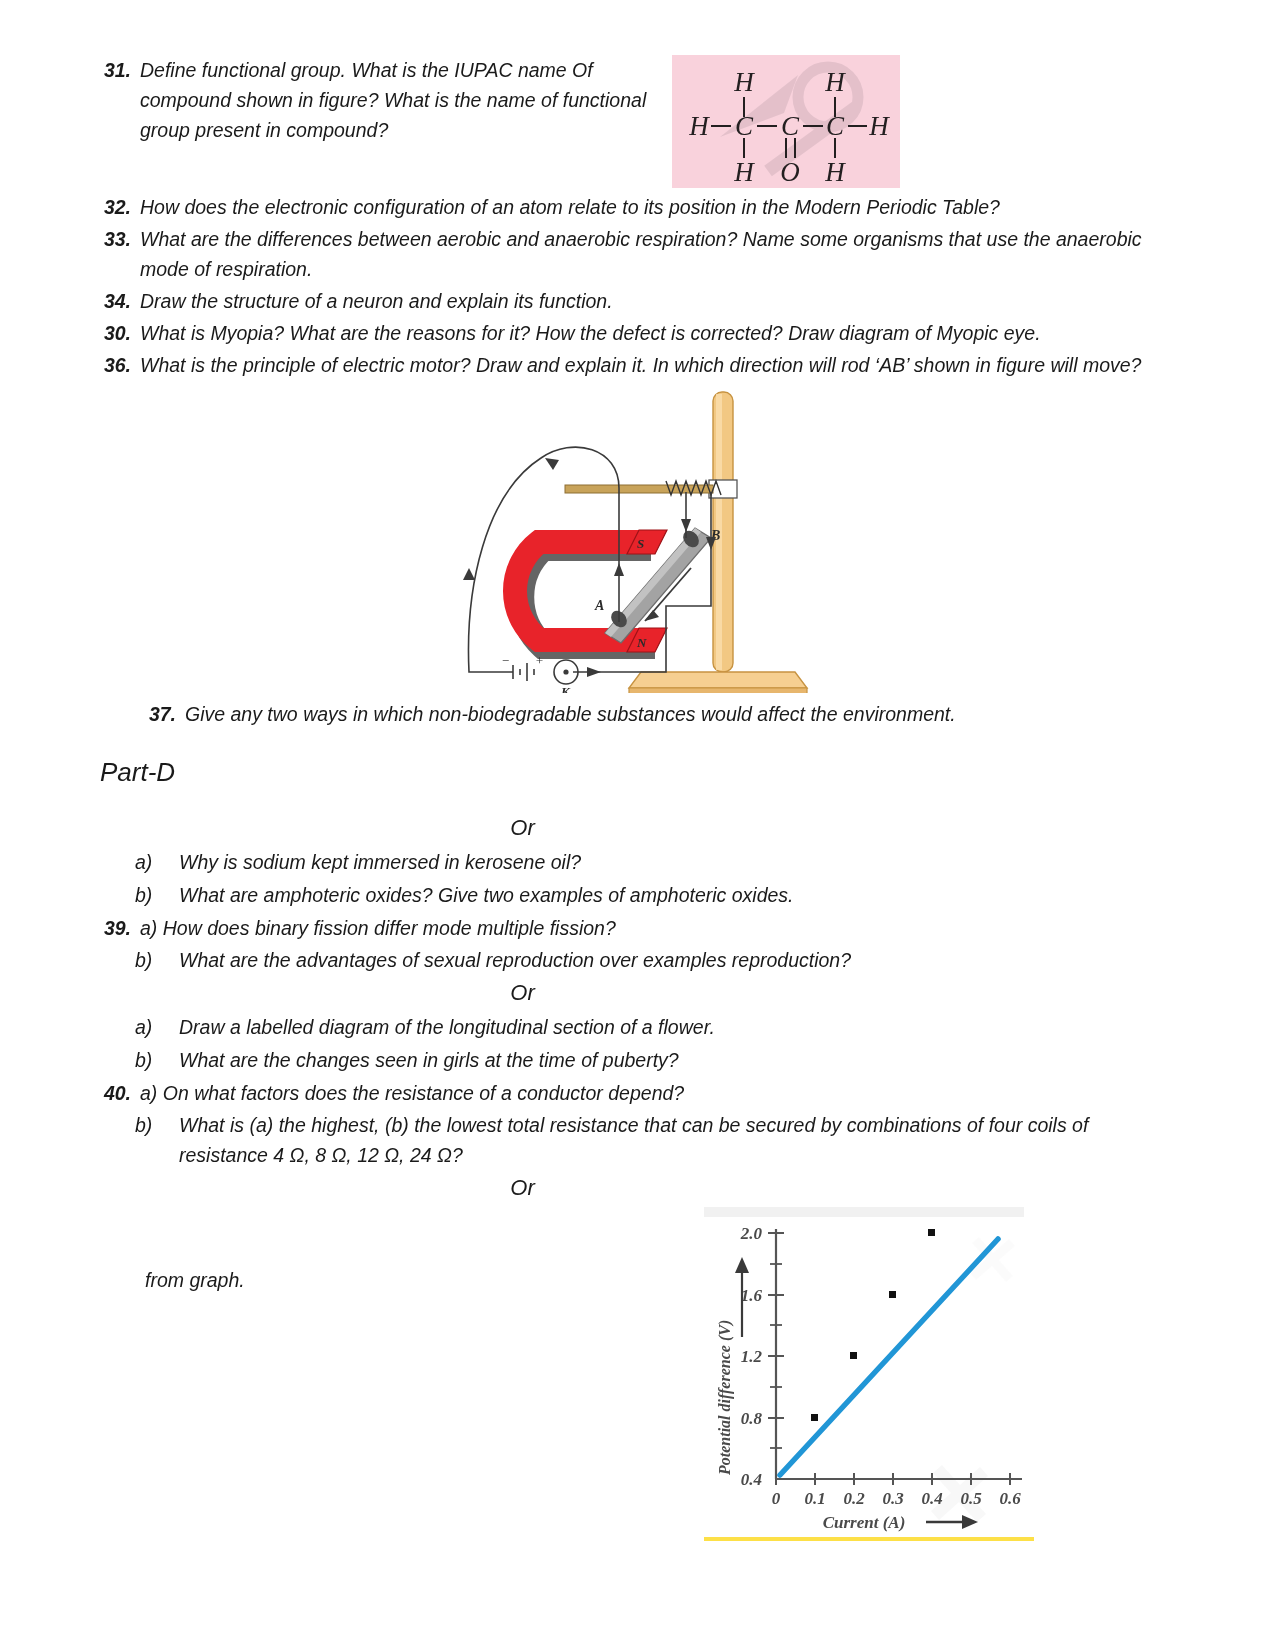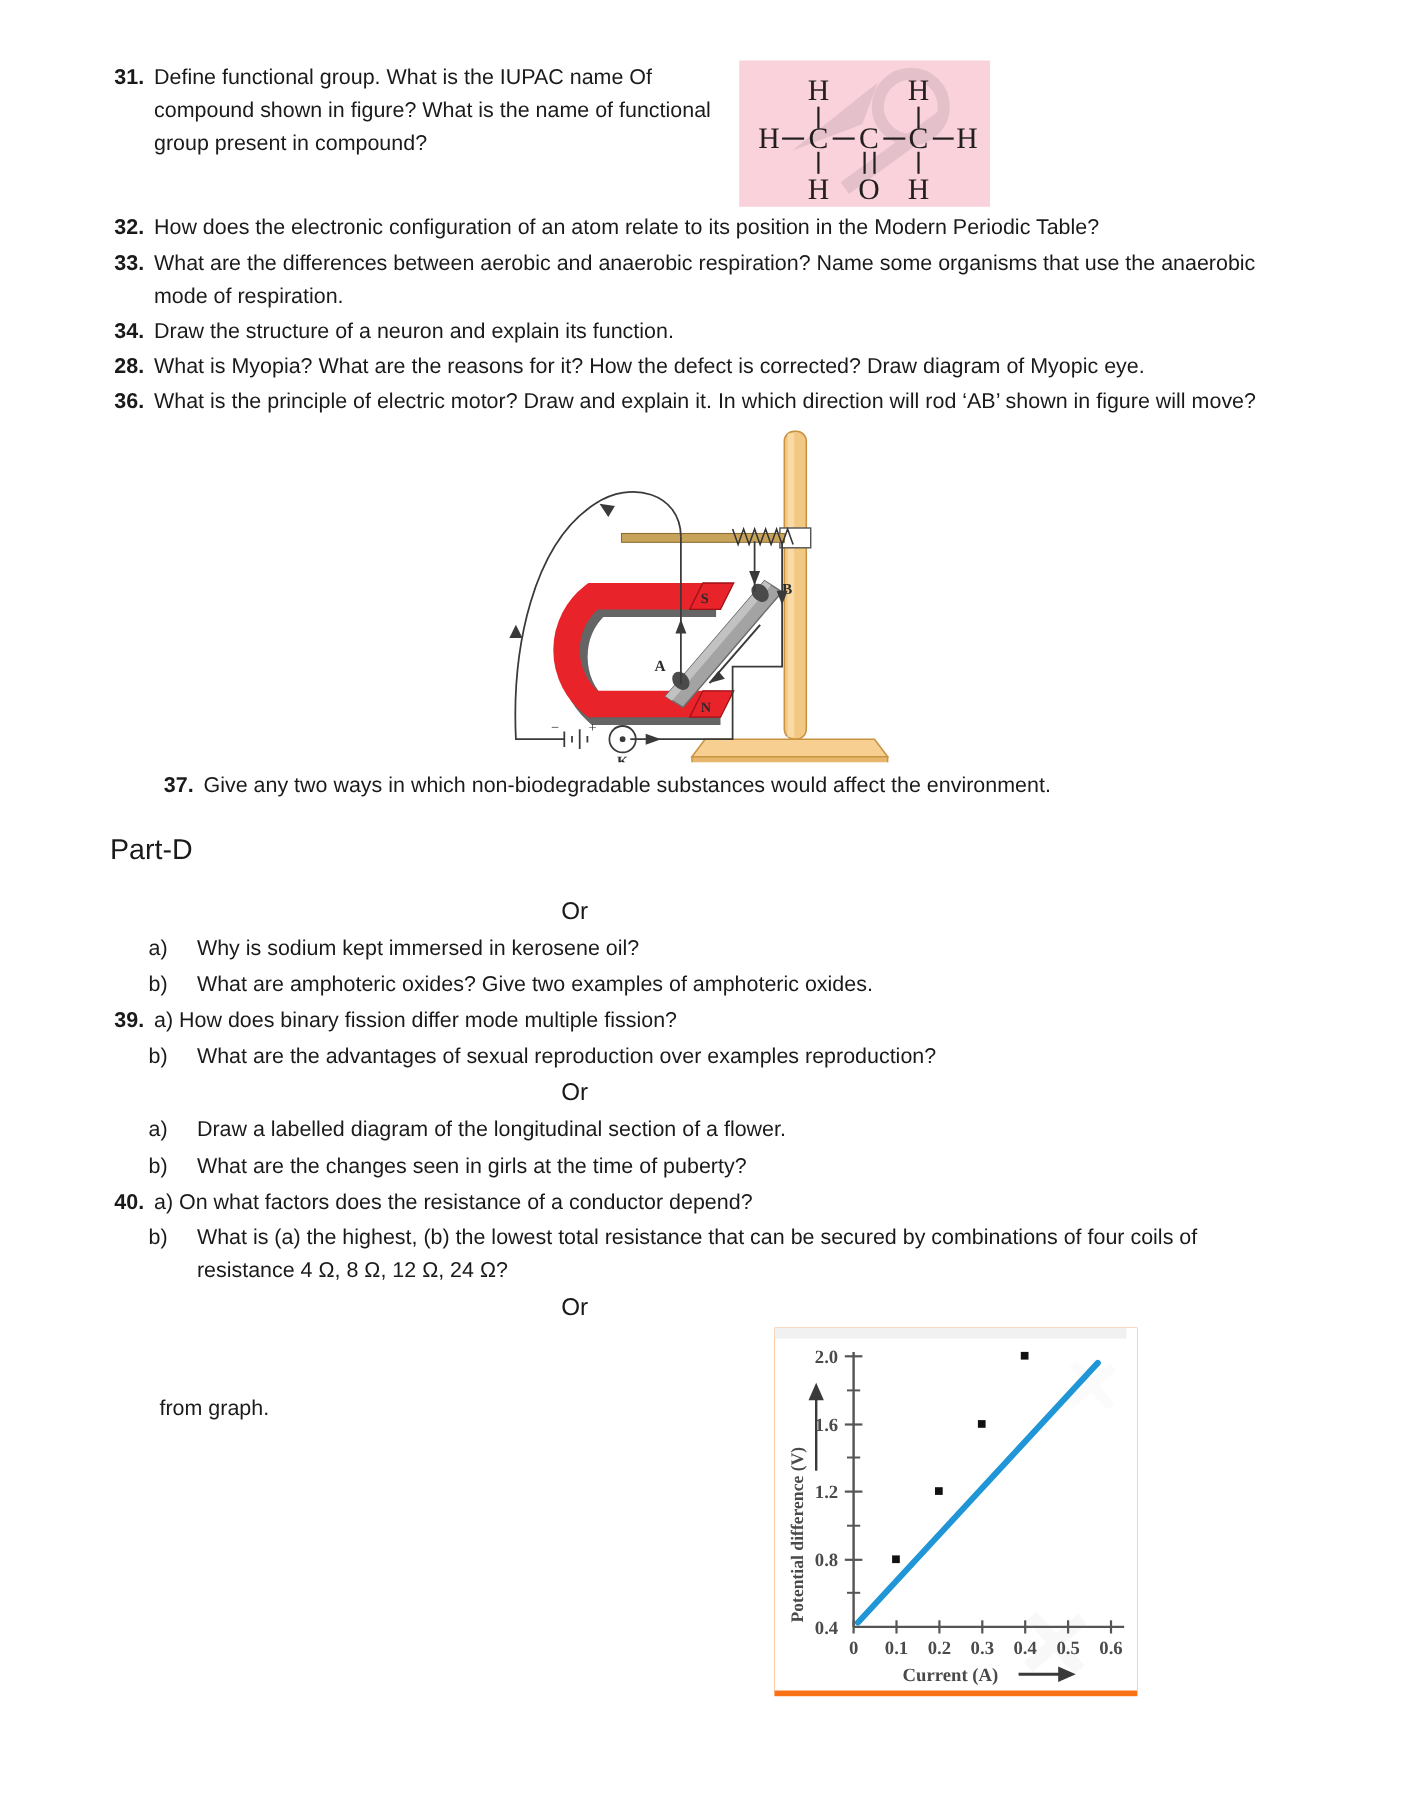--- a/index.html
+++ b/index.html
@@ -14,20 +14,21 @@
     color: #1a1a1a;
     position: relative;
     overflow: hidden;
   }
   .page {
     position: relative;
     width: 1275px;
     height: 1651px;
     box-sizing: border-box;
     padding: 55px 100px 0 100px;
+    font-style: italic;
   }
 
   
   .q {
     display: flex;
     align-items: flex-start;
     font-size: 19.5px;
     line-height: 30px;
     margin: 0 0 2px 0;
   }
@@ -136,21 +137,21 @@
     flex: 0 0 600px;
     padding-left: 45px;
     box-sizing: border-box;
     font-size: 19.5px;
     line-height: 54px;
     padding-top: 46px;
   }
   .ohm-graph {
     flex: 0 0 auto;
     margin-left: 4px;
-    background: #f97316;
+    background: #fde047;
     position: relative;
   }
   .wm-x {
     position: absolute;
     opacity: .10;
     pointer-events: none;
   }
 </style>
 </head>
 <body>
@@ -208,21 +209,21 @@
     </div>
     <div class="q">
       <span class="num">33.</span>
       <span class="body">What are the differences between aerobic and anaerobic respiration? Name some organisms that use the anaerobic mode of respiration.</span>
     </div>
     <div class="q">
       <span class="num">34.</span>
       <span class="body">Draw the structure of a neuron and explain its function.</span>
     </div>
     <div class="q">
-      <span class="num">28.</span>
+      <span class="num">30.</span>
       <span class="body">What is Myopia? What are the reasons for it? How the defect is corrected? Draw diagram of Myopic eye.</span>
     </div>
     <div class="q">
       <span class="num">36.</span>
       <span class="body">What is the principle of electric motor? Draw and explain it. In which direction will rod ‘AB’ shown in figure will move?</span>
     </div>
   </div>
 
   <div class="motor-wrap">
     <svg width="430" height="305" viewBox="0 0 430 305">

